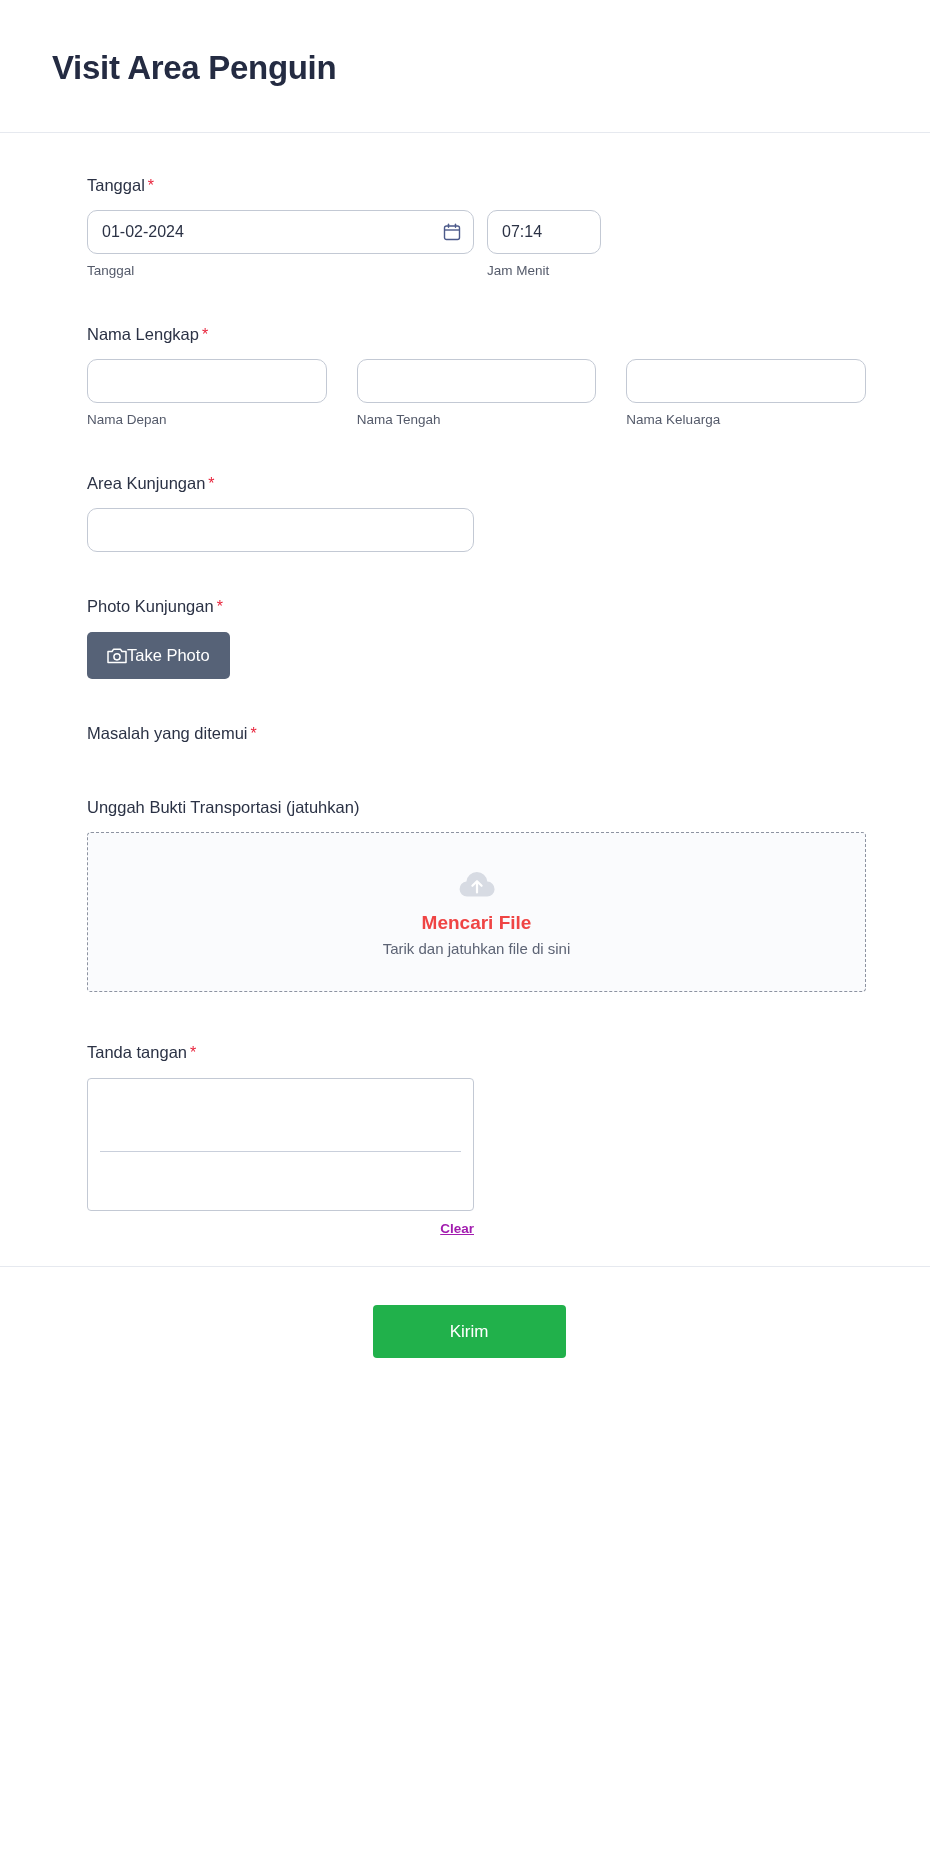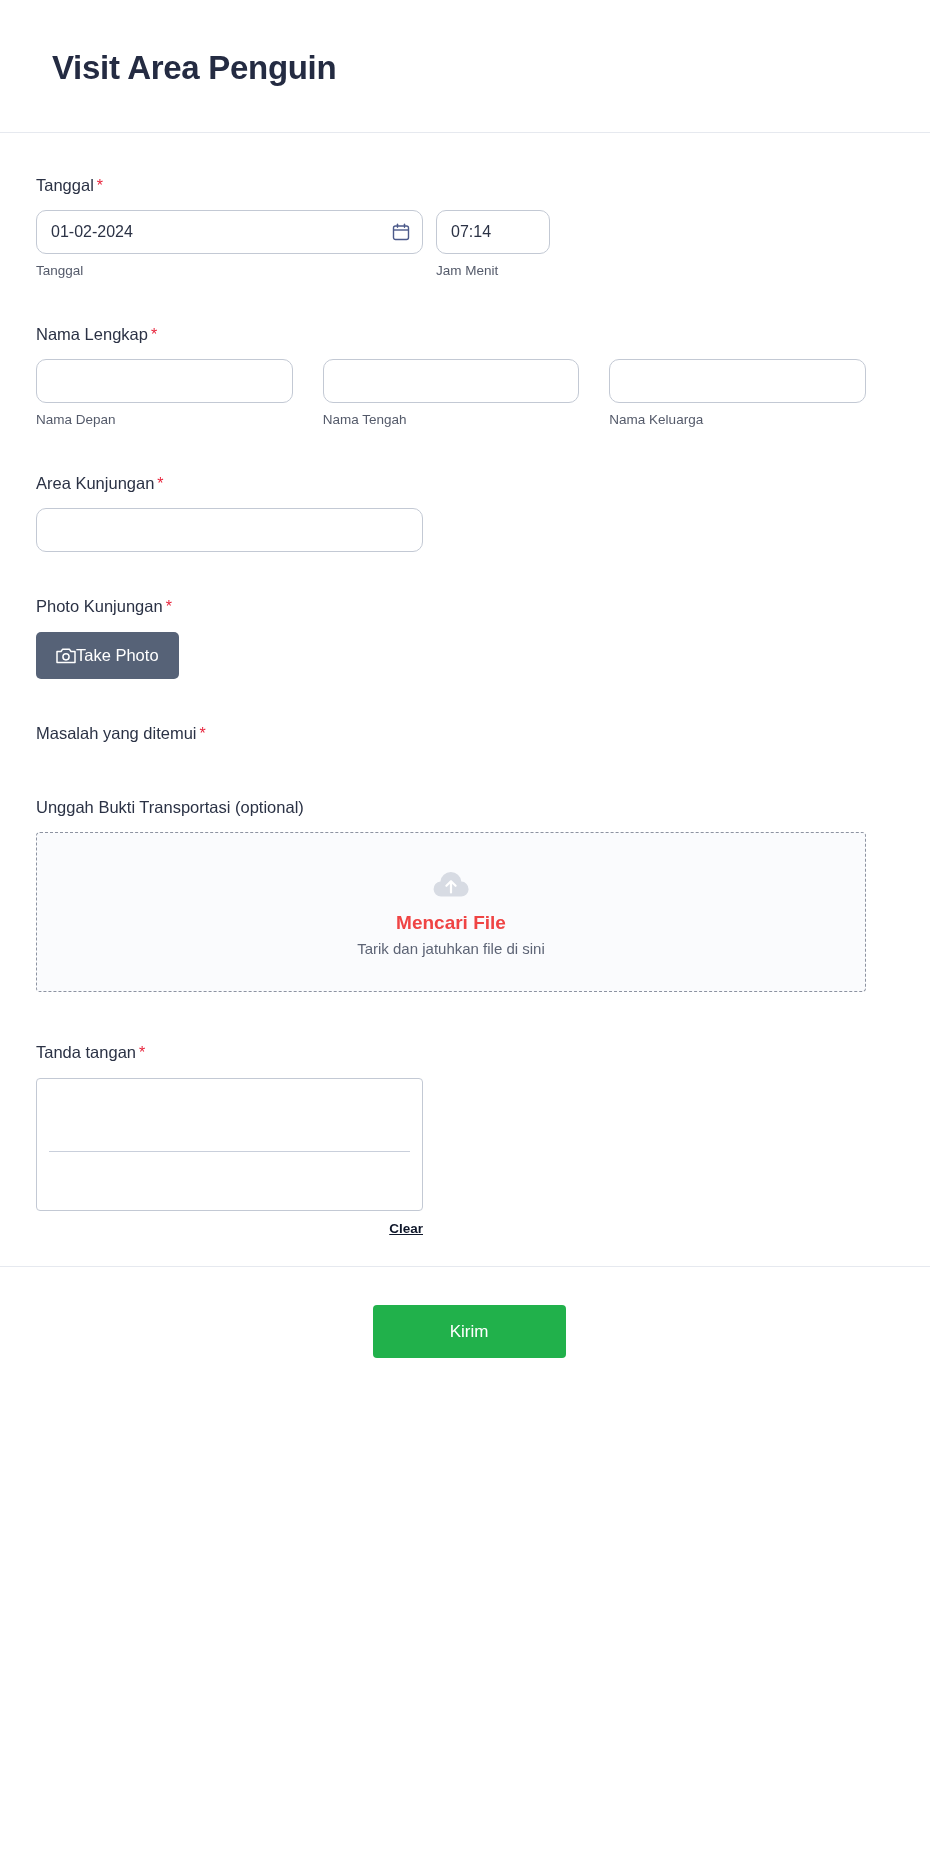--- a/index.html
+++ b/index.html
@@ -26,21 +26,21 @@
   .form-title {
     font-size: 33px;
     font-weight: bold;
     color: #242b42;
     letter-spacing: -0.3px;
     line-height: 1.2;
   }
 
   
   .form-body {
-    padding: 42px 64px 0 36px;
+    padding: 42px 64px 0 87px;
   }
 
   .field-block { margin-bottom: 44px; }
 
   .field-label {
     font-size: 16.5px;
     color: #2b3245;
     margin-bottom: 14px;
     line-height: 1.3;
   }
@@ -158,21 +158,21 @@
     top: 72px;
     height: 1px;
     background: #c9cfdb;
   }
   .sig-clear {
     display: block;
     text-align: right;
     margin-top: 10px;
     font-size: 13.5px;
     font-weight: bold;
-    color: #0f172a;
+    color: #a21caf;
     text-decoration: underline;
     cursor: pointer;
   }
 
   
   .form-footer {
     margin-top: 30px;
     border-top: 1px solid #e6e9ef;
     padding: 38px 0 46px 8px;
     display: flex;
@@ -266,21 +266,21 @@
     </div>
 
     <div class="field-block" style="margin-bottom:52px;">
       <div class="field-label">
         <span>Masalah yang ditemui</span><span class="req">*</span>
       </div>
     </div>
 
     <div class="field-block" style="margin-bottom:50px;">
       <div class="field-label">
-        <span>Unggah Bukti Transportasi (optional)</span>
+        <span>Unggah Bukti Transportasi (jatuhkan)</span>
       </div>
       <div class="dropzone">
         <svg class="upload-icon" viewBox="0 0 42 34">
           <path d="M11 28.5a7.5 7.5 0 0 1-.6-14.97A10.5 10.5 0 0 1 31.3 13.6 6.9 6.9 0 0 1 31 28.5z" fill="#d7dbe3"></path>
           <path d="M21 24.5V13.8M21 13.2l-4.6 4.6M21 13.2l4.6 4.6" fill="none" stroke="#ffffff" stroke-width="2.2" stroke-linecap="round" stroke-linejoin="round"></path>
         </svg>
         <div class="dz-title">Mencari File</div>
         <div class="dz-sub">Tarik dan jatuhkan file di sini</div>
       </div>
     </div>

